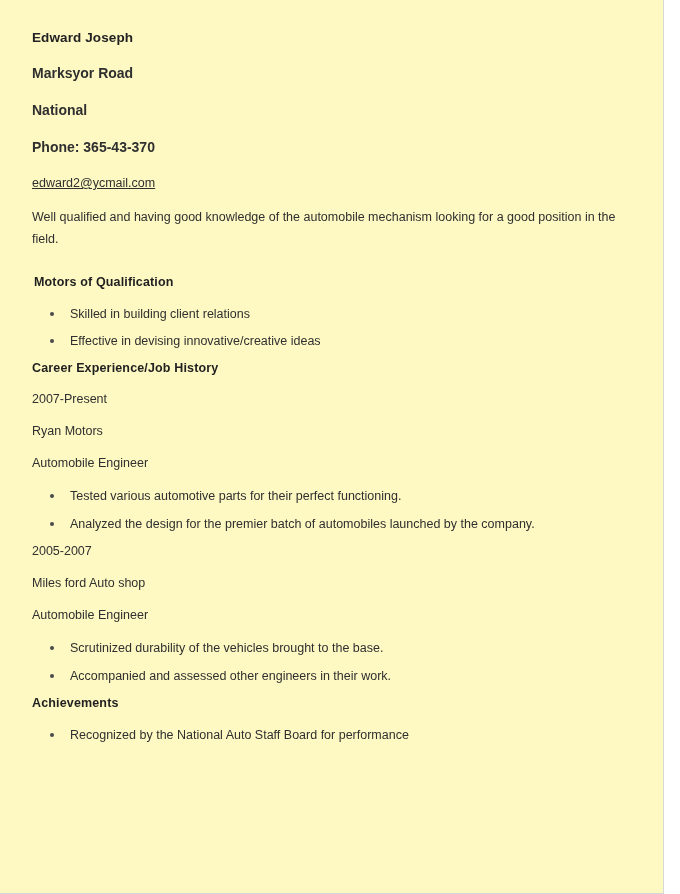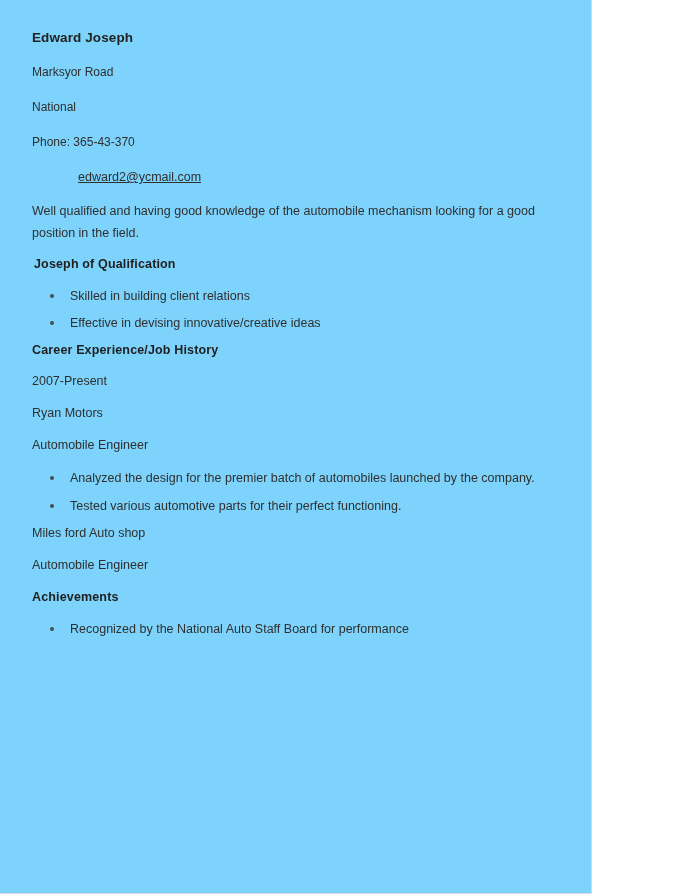--- a/index.html
+++ b/index.html
@@ -10,66 +10,66 @@
   }
   body {
     width: 680px;
     height: 894px;
     font-family: "Liberation Sans", sans-serif;
     color: #2b2b2b;
     overflow: hidden;
   }
   .page {
     position: relative;
-    width: 592px;
+    width: 664px;
     height: 894px;
-    background: #7dd3fc;
+    background: #fef9c3;
     border: 1px solid #d8d8d8;
     border-top: none;
     border-left: none;
   }
   .page-inner {
     padding: 30px 32px 0 32px;
   }
   .name {
     font-size: 13.5px;
     font-weight: bold;
     color: #222222;
     margin: 0 0 20px 0;
     letter-spacing: 0.1px;
   }
   .contact-line {
-    font-size: 12px;
+    font-size: 14px;
     color: #2f2f2f;
     margin: 0 0 21px 0;
+    font-weight: bold;
   }
   .email-line {
     font-size: 12.5px;
     margin: 0 0 17px 0;
   }
   .email-line a {
     color: #2f2f2f;
     text-decoration: underline;
-    margin-left: 46px;
   }
   h2.section {
     font-size: 12.5px;
     font-weight: bold;
     color: #1f1f1f;
     margin: 0 0 17px 0;
     letter-spacing: 0.15px;
   }
   h2.section.indent {
     padding-left: 2px;
   }
   .para {
     font-size: 12.5px;
     line-height: 1.74;
     color: #2f2f2f;
-    margin: 0 0 12px 0;
+    margin: 0 0 24px 0;
     max-width: 622px;
   }
   ul.bullets {
     list-style: none;
     margin: 0 0 2px 0;
     padding: 0;
   }
   ul.bullets li {
     position: relative;
     font-size: 12.5px;
@@ -106,41 +106,46 @@
     <div class="contact-line">Marksyor Road</div>
     <div class="contact-line">National</div>
     <div class="contact-line">Phone: 365-43-370</div>
 
     <div class="email-line">
       <a href="#">edward2@ycmail.com</a>
     </div>
 
     <p class="para">Well qualified and having good knowledge of the automobile mechanism looking for a good position in the field.</p>
 
-    <h2 class="section indent">Joseph of Qualification</h2>
+    <h2 class="section indent">Motors of Qualification</h2>
     <ul class="bullets">
       <li>Skilled in building client relations</li>
       <li>Effective in devising innovative/creative ideas</li>
     </ul>
 
     <h2 class="section">Career Experience/Job History</h2>
 
     <div class="block">
       <div class="job-line">2007-Present</div>
       <div class="job-line">Ryan Motors</div>
       <div class="job-line">Automobile Engineer</div>
       <ul class="bullets">
+        <li>Tested various automotive parts for their perfect functioning.</li>
         <li>Analyzed the design for the premier batch of automobiles launched by the company.</li>
-        <li>Tested various automotive parts for their perfect functioning.</li>
       </ul>
     </div>
 
     <div class="block">
+      <div class="job-line">2005-2007</div>
       <div class="job-line">Miles ford Auto shop</div>
       <div class="job-line">Automobile Engineer</div>
+      <ul class="bullets">
+        <li>Scrutinized durability of the vehicles brought to the base.</li>
+        <li>Accompanied and assessed other engineers in their work.</li>
+      </ul>
     </div>
 
     <h2 class="section">Achievements</h2>
     <ul class="bullets">
       <li>Recognized by the National Auto Staff Board for performance</li>
     </ul>
 
   </div>
 </div>
 

